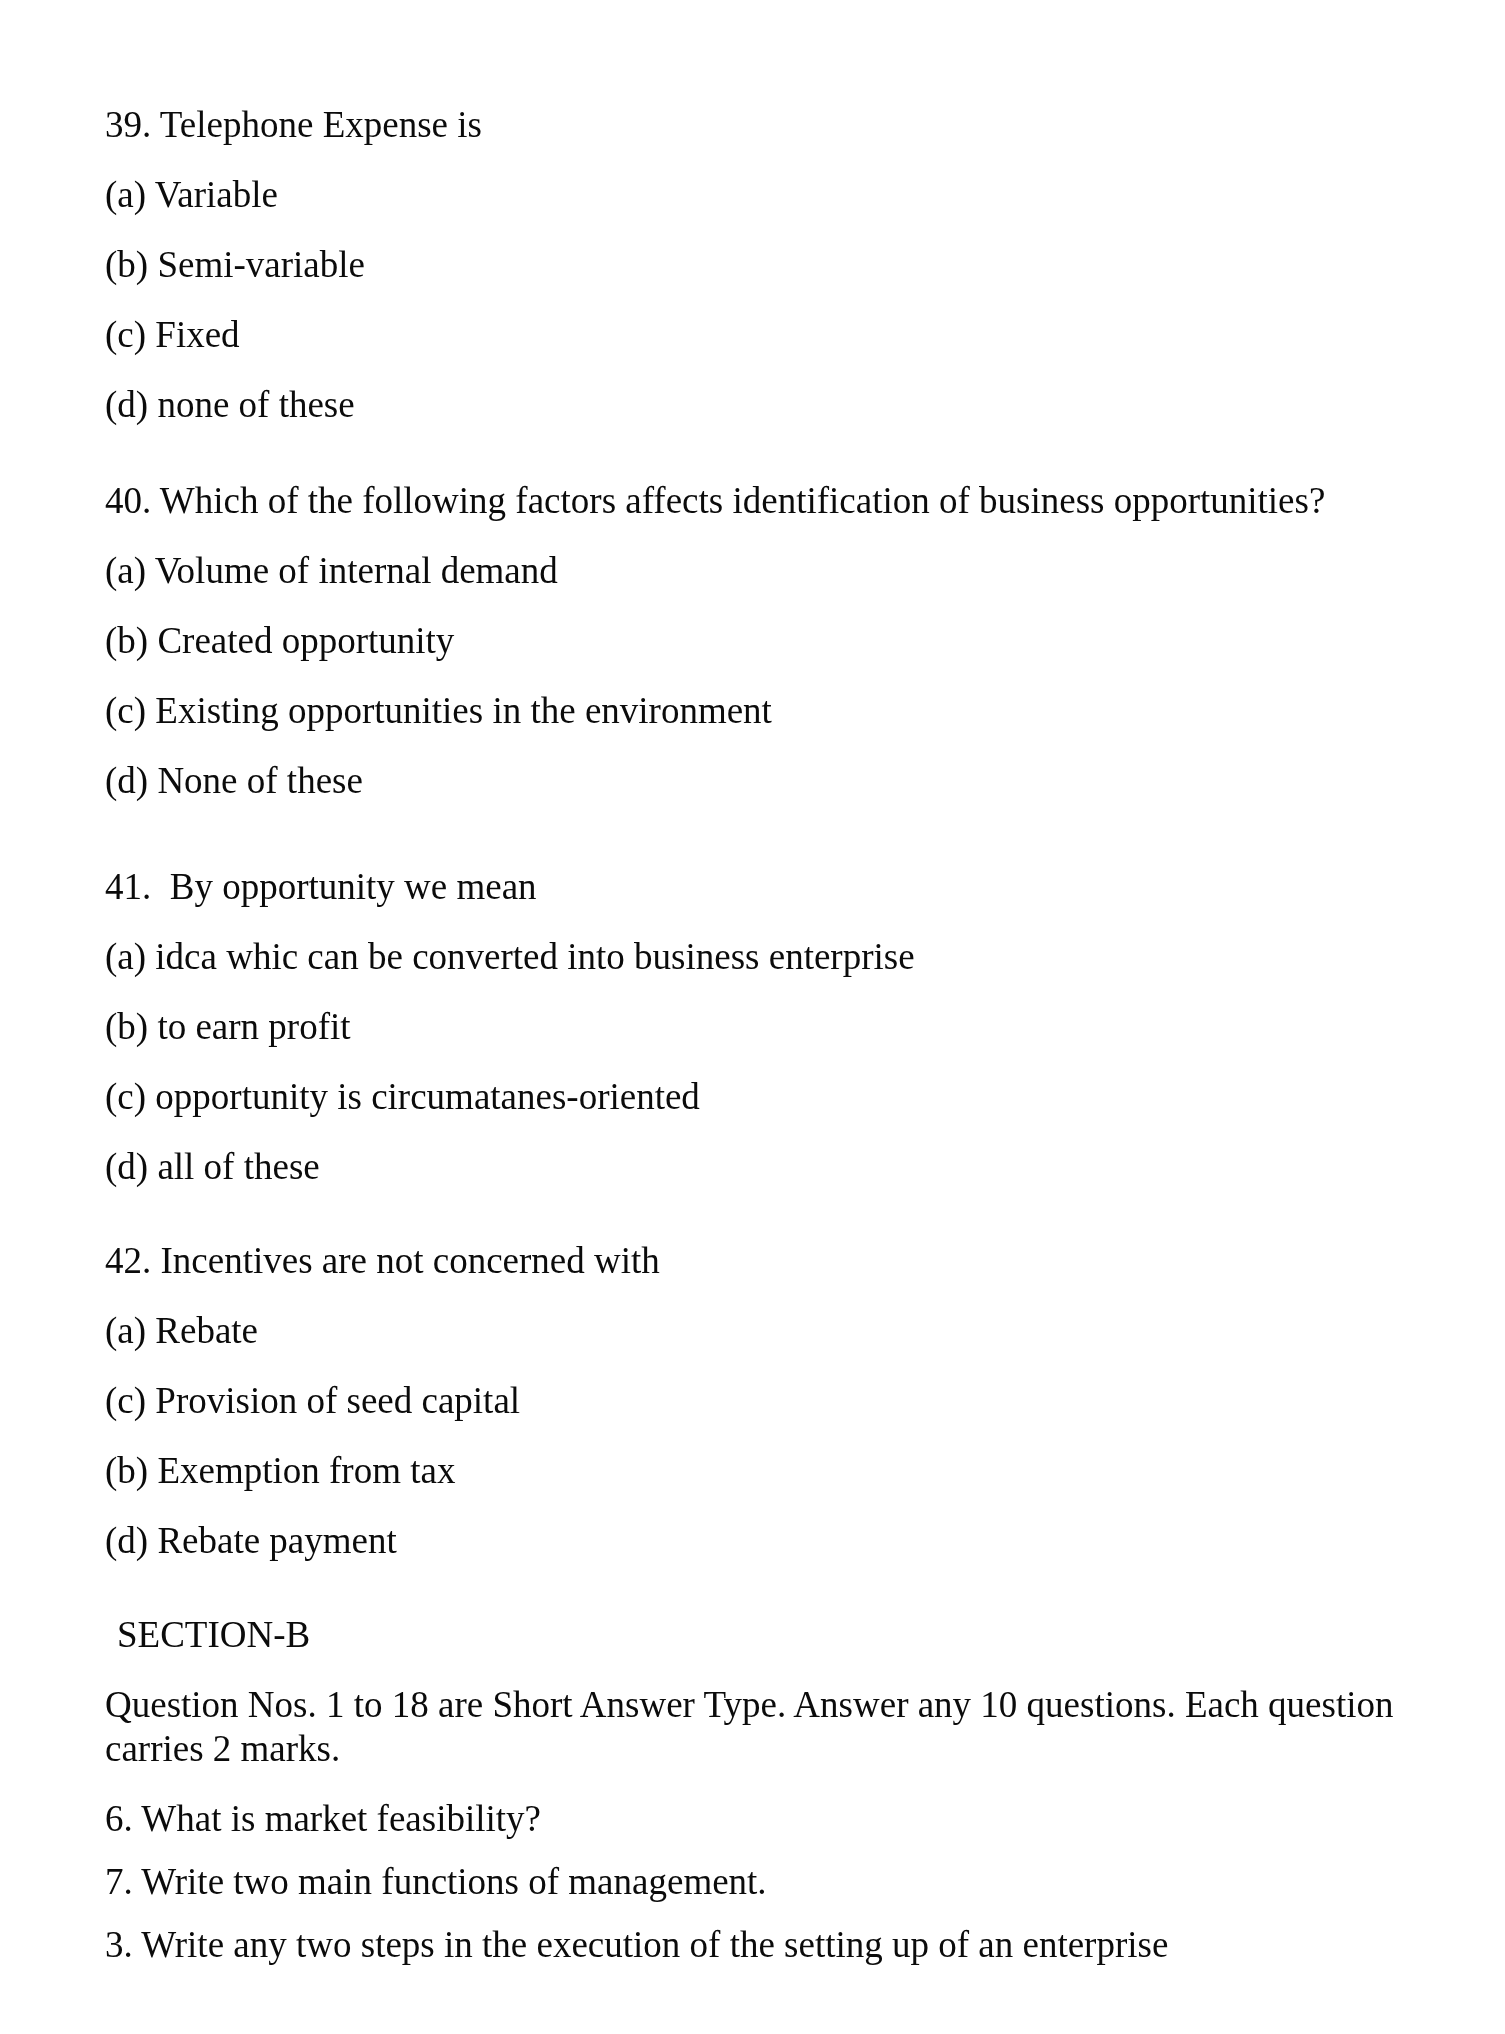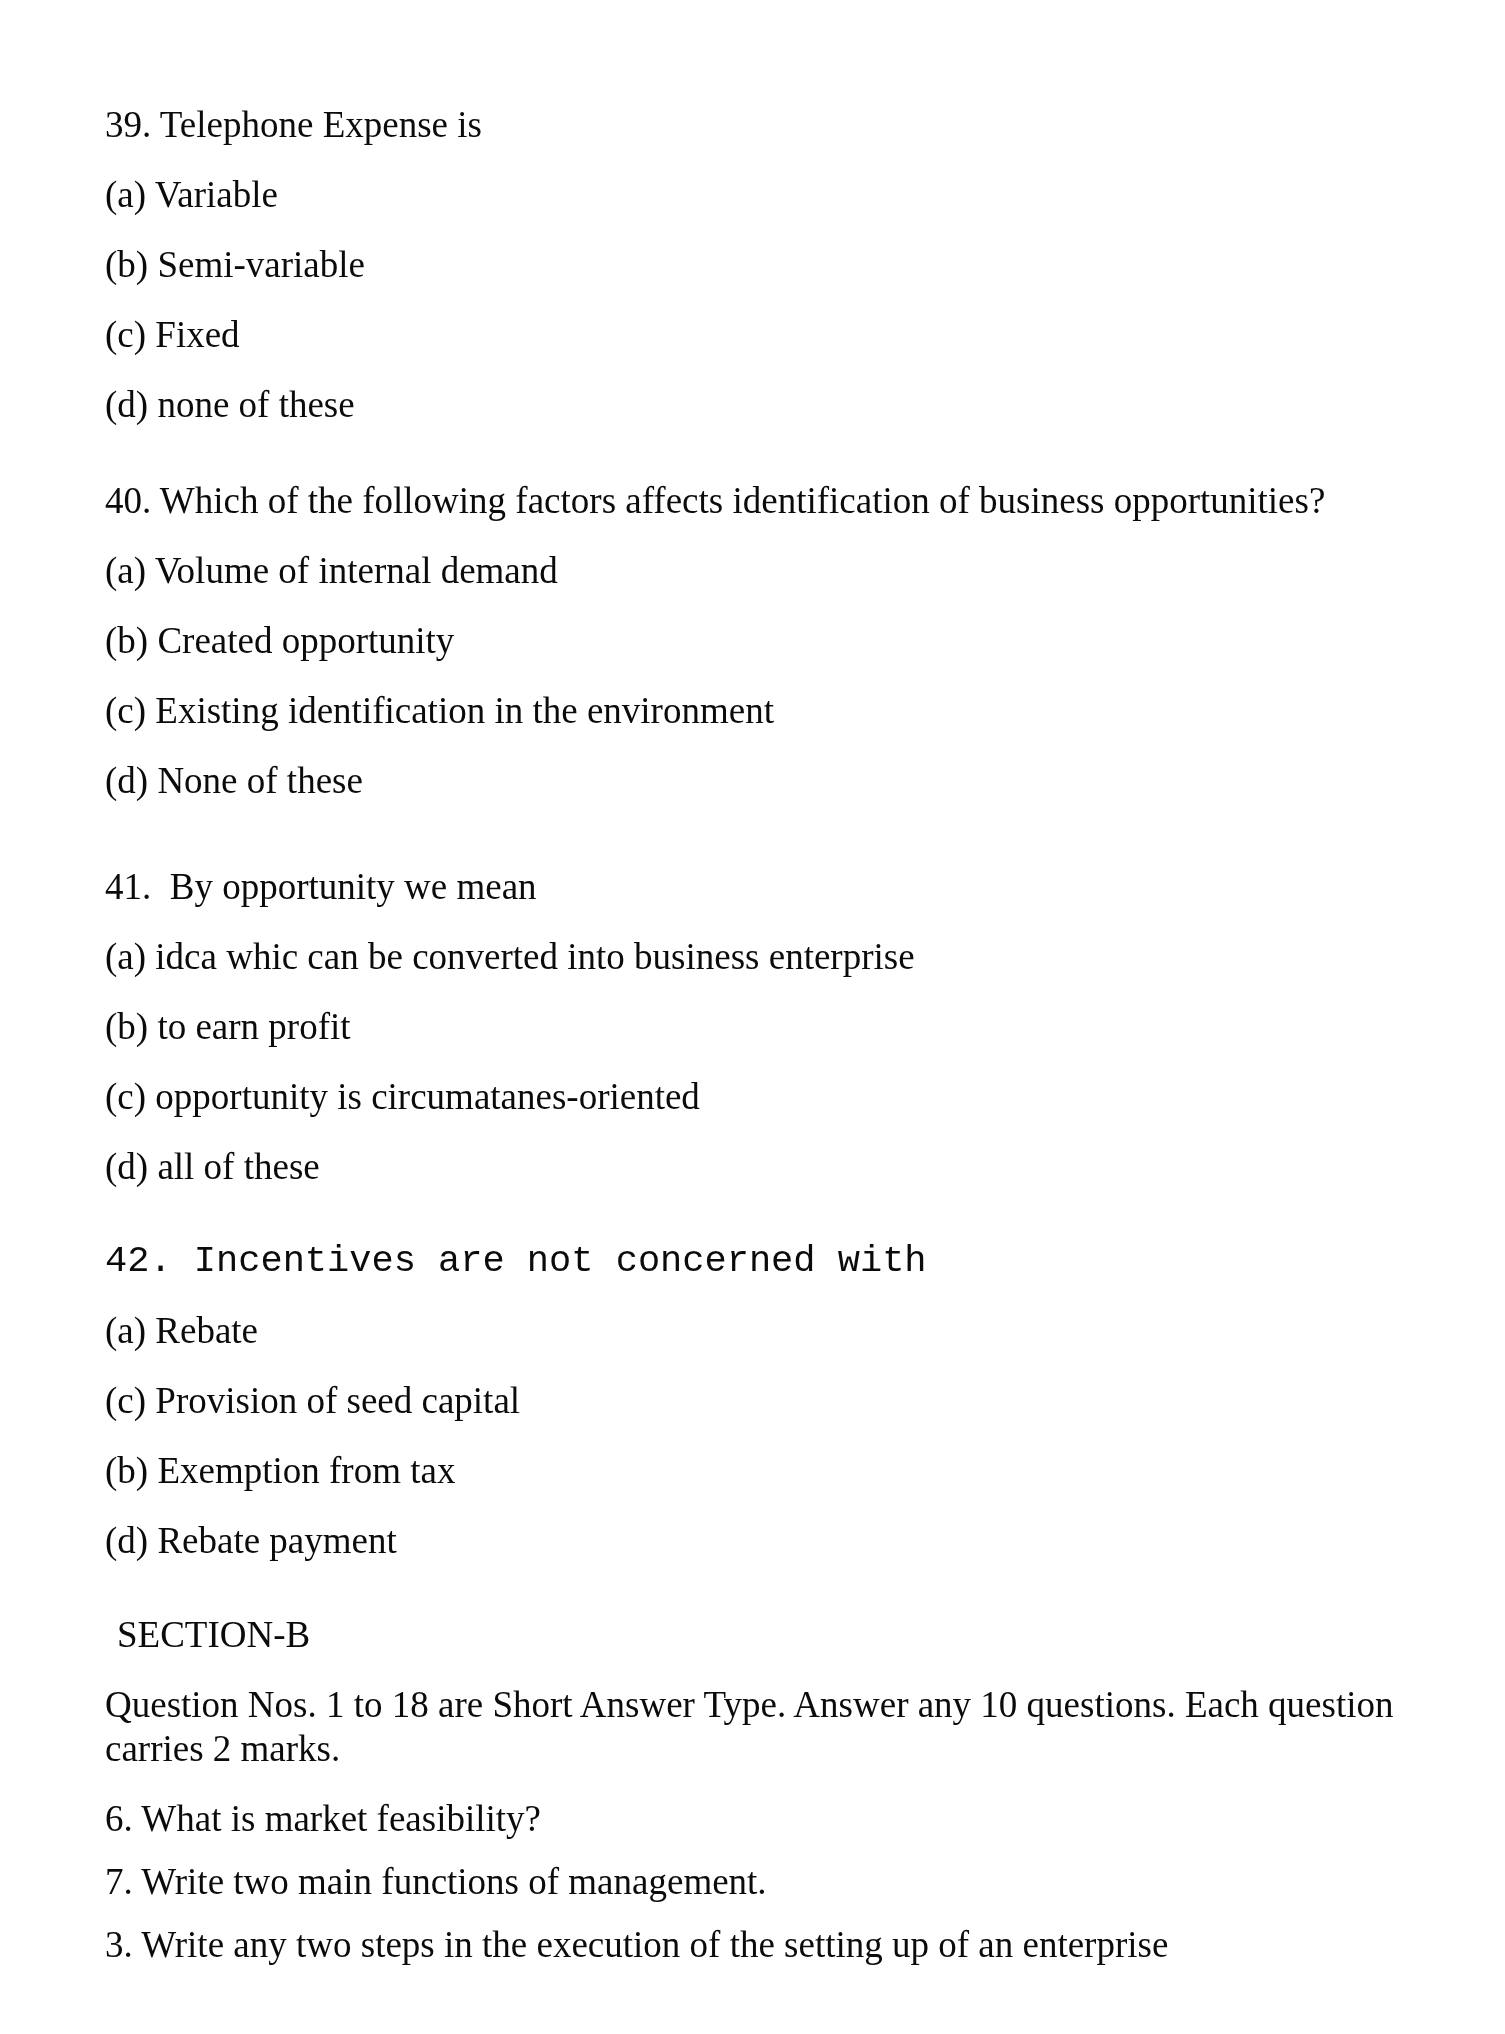--- a/index.html
+++ b/index.html
@@ -20,21 +20,21 @@
     padding: 55px 57px 0 57px;
     background: #ffffff;
   }
   .line {
     line-height: 44px;
     margin: 0 0 26px 0;
     white-space: pre-wrap;
   }
   .question-gap-40 { margin-top: 52px; }
   .question-gap-41 { margin-top: 62px; font-family: Liberation Serif, serif; }
-  .question-gap-42 { margin-top: 50px; font-family: Liberation Mono, monospace; }
+  .question-gap-42 { margin-top: 50px; }
   .section-title {
     margin-top: 50px;
     text-align: left;
     line-height: 44px;
     margin-bottom: 26px;
   }
   .instructions {
     line-height: 44px;
     margin: 0 0 26px 0;
     max-width: 1391px;
@@ -56,21 +56,21 @@
     <p class="line">(a) Variable</p>
     <p class="line">(b) Semi-variable</p>
     <p class="line">(c) Fixed</p>
     <p class="line">(d) none of these</p>
   </div>
 
   <div>
     <p class="line question-gap-40">40. Which of the following factors affects identification of business opportunities?</p>
     <p class="line">(a) Volume of internal demand</p>
     <p class="line">(b) Created opportunity</p>
-    <p class="line">(c) Existing identification in the environment</p>
+    <p class="line">(c) Existing opportunities in the environment</p>
     <p class="line">(d) None of these</p>
   </div>
 
   <div>
     <p class="line question-gap-41">41.  By opportunity we mean</p>
     <p class="line">(a) idca whic can be converted into business enterprise</p>
     <p class="line">(b) to earn profit</p>
     <p class="line">(c) opportunity is circumatanes-oriented</p>
     <p class="line">(d) all of these</p>
   </div>

